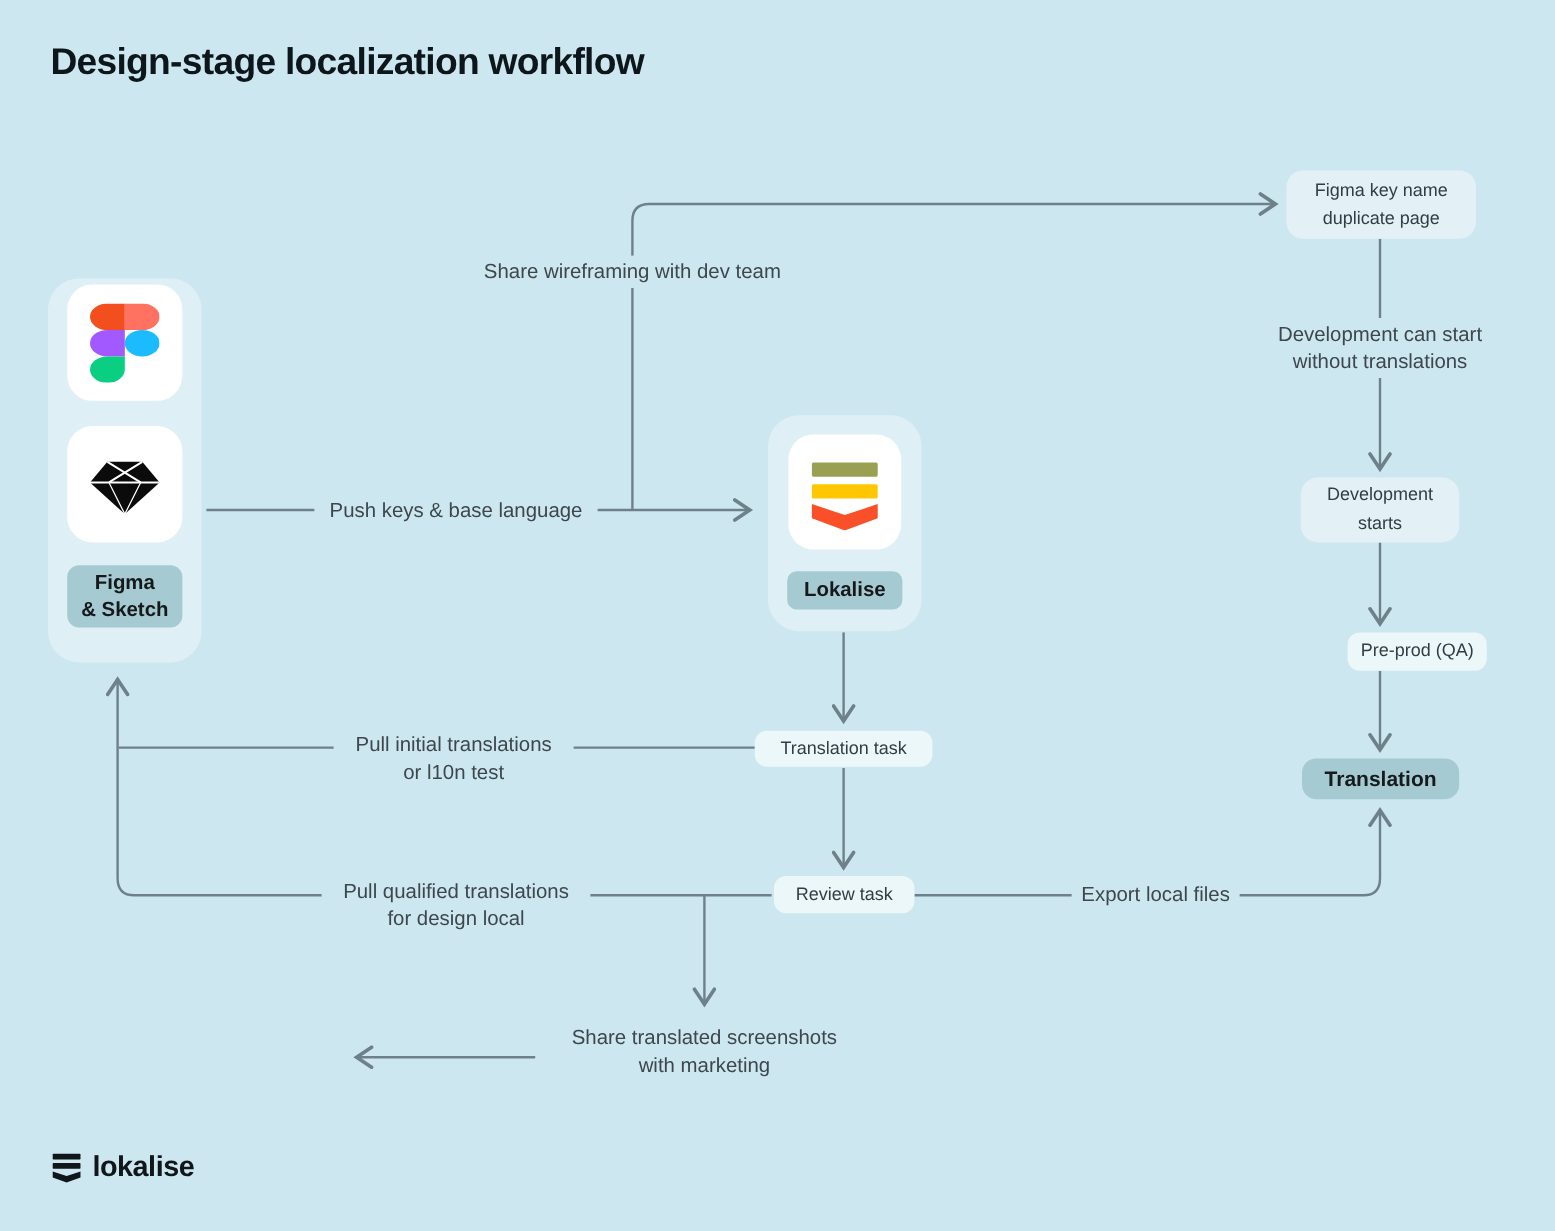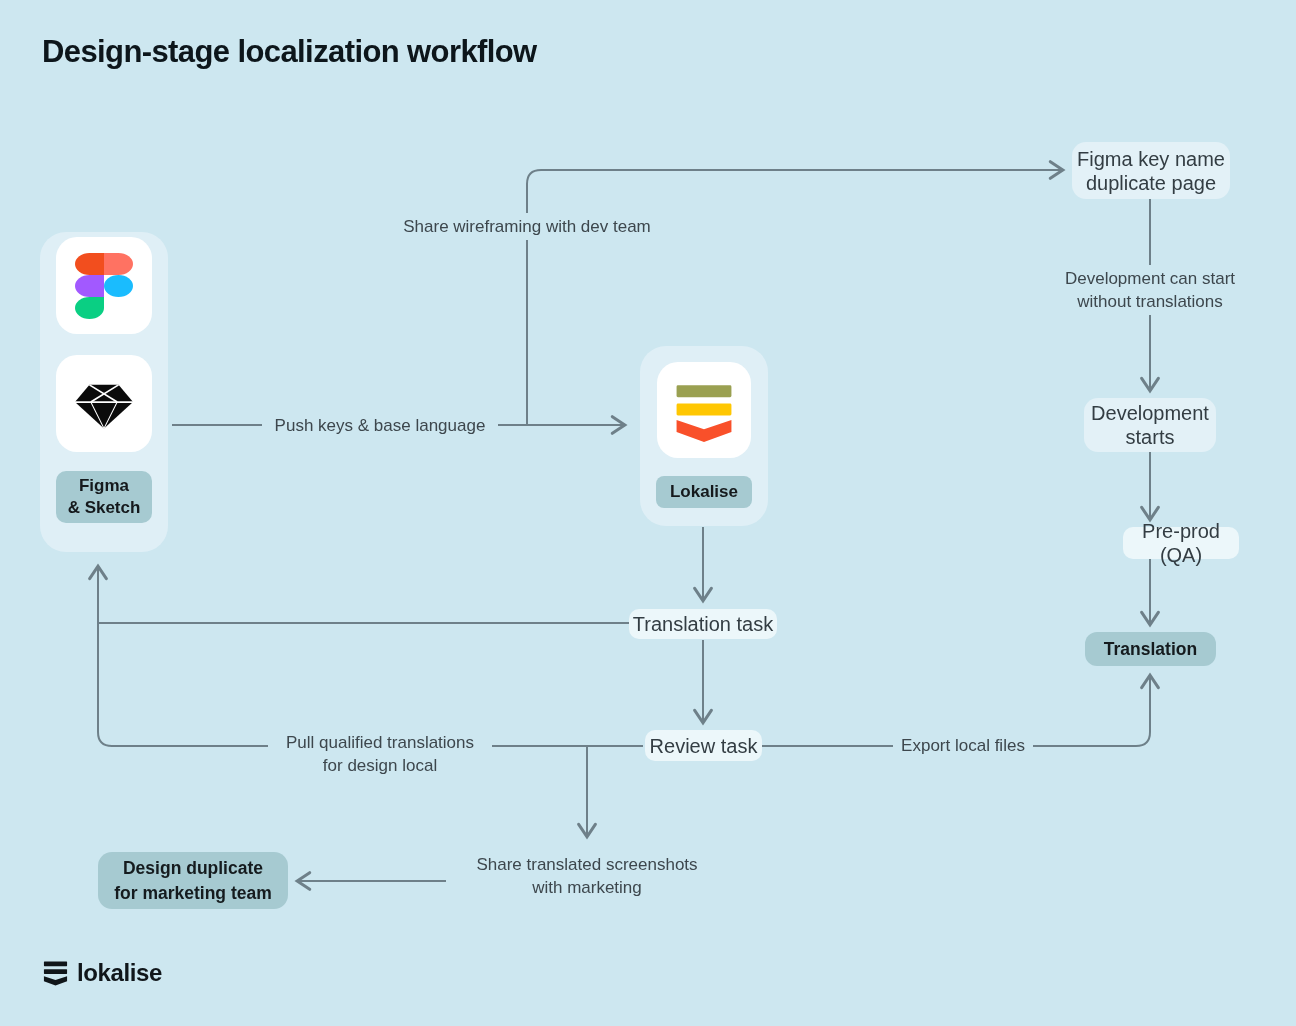--- a/index.html
+++ b/index.html
@@ -19,21 +19,21 @@
   .card-lokalise{left:640px;top:346px;width:128px;height:180px;padding-top:16px;}
   .tile{background:#ffffff;border-radius:21px;display:flex;align-items:center;justify-content:center;}
   .tile-lg{width:96px;height:97px;}
   .card-figma-sketch .tile + .tile{margin-top:21px;}
   .badge{background:var(--badge-teal);color:#15191c;font-weight:700;display:flex;flex-direction:column;
     align-items:center;justify-content:center;text-align:center;}
   .badge-figma{width:96px;height:52px;margin-top:19px;border-radius:10px;font-size:17px;line-height:22px;}
   .badge-lokalise{width:96px;height:32px;margin-top:18px;border-radius:8px;font-size:17px;}
   
   .node{position:absolute;z-index:3;display:flex;flex-direction:column;align-items:center;
-    justify-content:center;text-align:center;color:#333d43;font-size:20px;line-height:24px;}
+    justify-content:center;text-align:center;color:#333d43;font-size:15px;line-height:24px;}
   .node-box-light{background:var(--node-light);border-radius:14px;}
   .node-box-pale{background:var(--node-pale);border-radius:10px;}
   .node-box-teal{background:var(--badge-teal);border-radius:12px;font-weight:700;color:#151b1e;}
   .n-figma-key{left:1072px;top:142px;width:158px;height:57px;}
   .n-dev-starts{left:1084px;top:398px;width:132px;height:54px;}
   .n-preprod{left:1082px;top:527px;width:116px;height:32px;margin-left:41px;}
   .n-production{left:1085px;top:632px;width:131px;height:34px;font-size:17.5px;}
   .n-translation{left:629px;top:609px;width:148px;height:30px;}
   .n-review{left:645px;top:730px;width:117px;height:31px;}
   .n-design-dup{left:98px;top:852px;width:190px;height:57px;font-size:17.5px;line-height:25px;border-radius:14px;}
@@ -149,30 +149,30 @@
 
   <div class="node node-box-pale n-review">
     <span>Review task</span>
   </div>
 
   <div class="flow-text t-share-screens">
     <span style="display:block">Share translated screenshots</span>
     <span style="display:block">with marketing</span>
   </div>
 
-  <div class="node node-box-teal n-design-dup">
-    <span>Design duplicate</span>
-    <span>for marketing team</span>
-  </div>
 
   <div class="flow-text l-push-keys">
     <span>Push keys &amp; base language</span>
   </div>
   <div class="flow-text l-wireframing">
     <span>Share wireframing with dev team</span>
+  </div>
+  <div class="flow-text l-pull-initial">
+    <span style="display:block">Pull initial translations</span>
+    <span style="display:block">or l10n test</span>
   </div>
   <div class="flow-text l-pull-qualified">
     <span style="display:block">Pull qualified translations</span>
     <span style="display:block">for design local</span>
   </div>
   <div class="flow-text l-export">
     <span>Export local files</span>
   </div>
 
   <div class="footer-logo">

